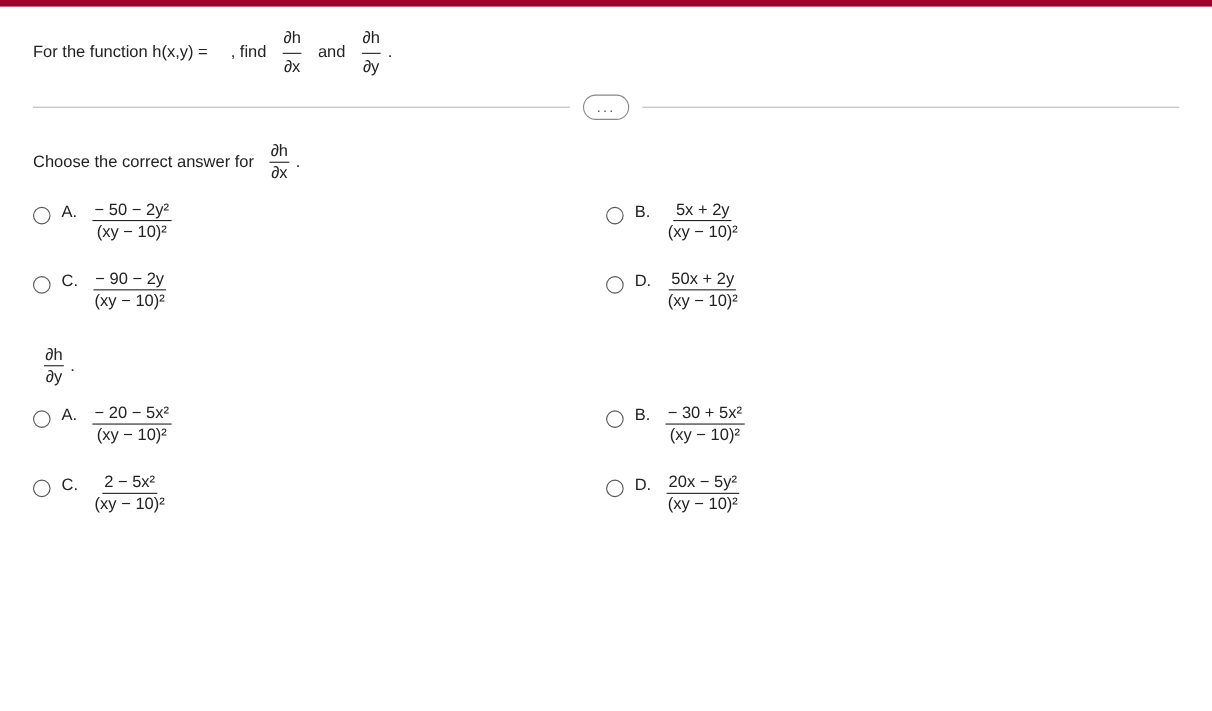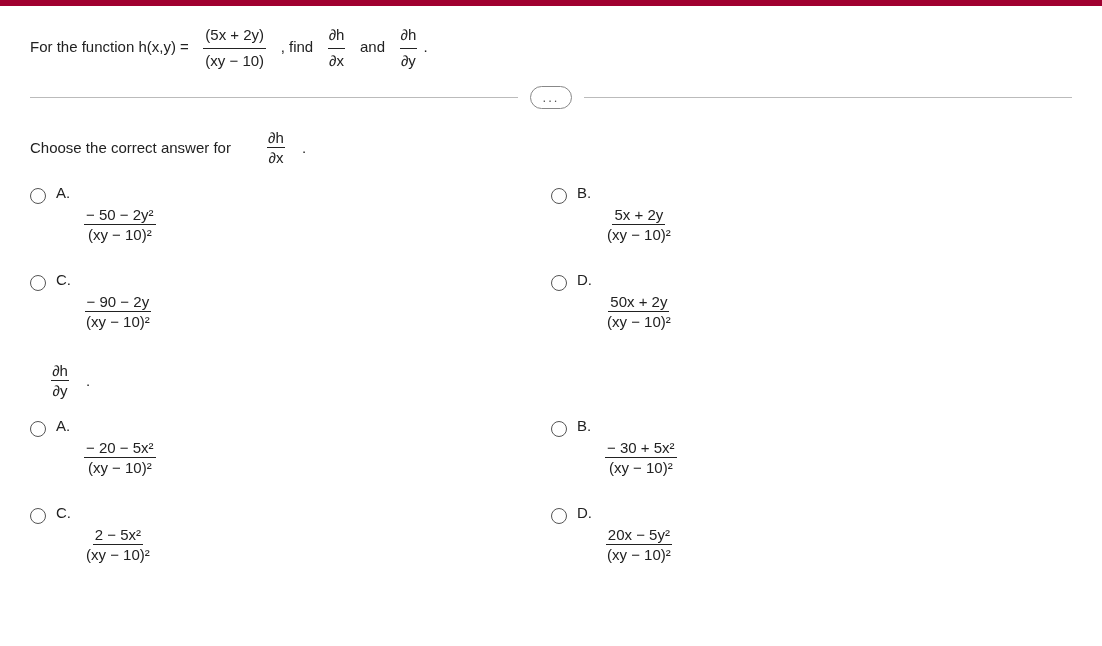--- a/index.html
+++ b/index.html
@@ -80,21 +80,21 @@
       letter-spacing: 2px;
     }
     .section {
       padding: 10px 30px 0 30px;
     }
     .section-label {
       font-size: 15px;
       margin-bottom: 10px;
       display: flex;
       align-items: center;
-      gap: 15px;
+      gap: 4px;
     }
     .options-grid {
       display: grid;
       grid-template-columns: 1fr 1fr;
       gap: 14px 0;
       margin-bottom: 16px;
     }
     .option-item {
       display: flex;
       align-items: flex-start;
@@ -116,21 +116,20 @@
       font-size: 15px;
       font-weight: normal;
       min-width: 18px;
       margin-top: 2px;
     }
     .answer-frac {
       display: inline-flex;
       flex-direction: column;
       align-items: center;
       vertical-align: middle;
-      margin-top: 24px;
     }
     .answer-frac .num {
       border-bottom: 1.5px solid #222;
       padding: 0 2px 1px 2px;
       text-align: center;
       white-space: nowrap;
     }
     .answer-frac .den {
       padding: 1px 2px 0 2px;
       text-align: left;
@@ -138,24 +137,20 @@
     }
   </style>
 </head>
 <body>
 
 <div class="top-bar"></div>
 
 <div class="header-area">
   <span>For the function h(x,y) =</span>
   &nbsp;
-  <span class="math-frac">
-    <span class="num">(5x + 2y)</span>
-    <span class="den">(xy − 10)</span>
-  </span>
   &nbsp;
   <span>, find</span>
   &nbsp;
   <span class="partial">
     <span class="num">∂h</span>
     <span class="den">∂x</span>
   </span>
   &nbsp;
   <span>and</span>
   &nbsp;

